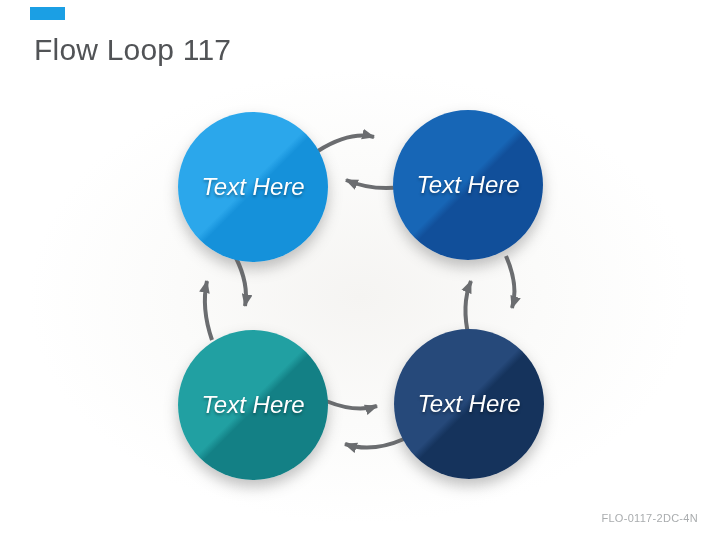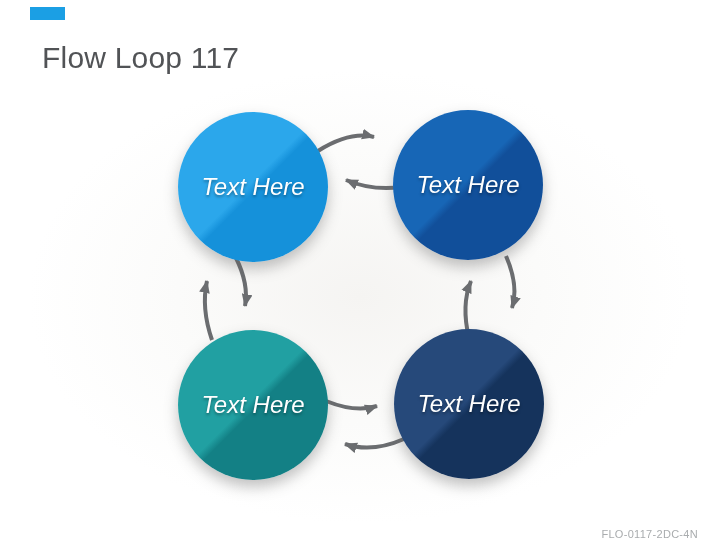--- a/index.html
+++ b/index.html
@@ -10,21 +10,21 @@
     overflow:hidden;
   }
   .slide {
     position:relative; width:720px; height:540px;
     background:radial-gradient(ellipse 46% 42% at 50% 55%, #f5f4f2 0%, #fbfbfa 55%, #ffffff 100%);
   }
   .accent-bar {
     position:absolute; left:30px; top:7px; width:35px; height:13px;
   }
   .slide-title {
-    position:absolute; left:30px; top:29px; margin:12px;
+    position:absolute; left:30px; top:29px; margin:4px;
     font-size:30px; font-weight:400; letter-spacing:0.2px;
   }
   .diagram { position:absolute; left:0; top:0; width:720px; height:540px;font-style:italic; }
   .arrow-layer { position:absolute; left:0; top:0; }
   .flow-arrow { fill:none; stroke-width:4; stroke-linecap:butt; }
   .node {
     position:absolute; width:150px; height:150px; border-radius:50%;
     display:flex; align-items:center; justify-content:center;
     box-shadow:0 7px 14px rgba(95,95,95,0.38);
   }
@@ -77,15 +77,15 @@
     </div>
     <div class="node node-bl" style="background: linear-gradient(135deg, rgb(33, 160, 162) 0%, rgb(33, 160, 162) 48%, rgb(19, 128, 133) 52%, rgb(19, 128, 133) 100%);">
       <span class="node-label">Text Here</span>
     </div>
     <div class="node node-br" style="background: linear-gradient(135deg, rgb(38, 73, 122) 0%, rgb(38, 73, 122) 48%, rgb(21, 51, 92) 52%, rgb(21, 51, 92) 100%);">
       <span class="node-label">Text Here</span>
     </div>
 
   </div>
 
-  <div class="footer-code" style="color: rgb(169, 172, 174); margin-top: 16px;">FLO-0117-2DC-4N</div>
+  <div class="footer-code" style="color: rgb(169, 172, 174);">FLO-0117-2DC-4N</div>
 
 </div>
 
 </body></html>

